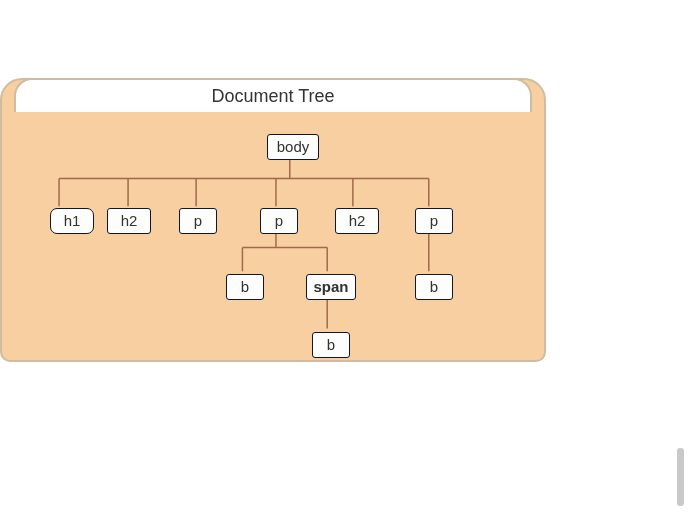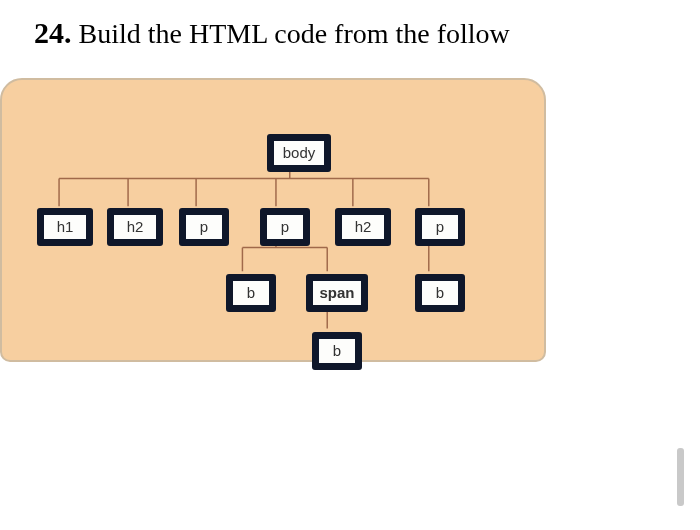--- a/index.html
+++ b/index.html
@@ -8,51 +8,48 @@
   .question .num{font-weight:bold;font-size:30px;}
   .panel{position:absolute;left:0;top:78px;width:546px;height:284px;
          border:2px solid #d0bca0;border-top-left-radius:22px;border-top-right-radius:22px;
          border-bottom-left-radius:10px;border-bottom-right-radius:10px;
          background:#f7cfa0;box-sizing:border-box;}
   .panel-title{position:absolute;left:12px;right:12px;top:-2px;height:32px;
                background:#fff;border:2px solid #d0bca0;
                border-top-left-radius:18px;border-top-right-radius:18px;
                border-bottom:none;text-align:center;font-size:18px;color:#333;
                line-height:32px;}
-  .node{position:absolute;background:#fdfdfb;border:7px solid #0f172a;border-radius:3px;
+  .node{position:absolute;background:#fdfdfb;border:1px solid #0f172a;border-radius:3px;
         font-size:15px;color:#333;text-align:center;line-height:24px;height:24px;
         box-shadow:0 0 0 0 transparent;}
   svg.lines{position:absolute;left:0;top:0;width:100%;height:100%;pointer-events:none;}
   svg.lines line{stroke:#a0694a;stroke-width:1.5;}
   
   .n-body{width:50px;left:265px;top:54px;}
-  .n-h1{width:42px;left:35px;top:128px;}
+  .n-h1{width:42px;left:48px;top:128px;border-radius:7px;}
   .n-h2a{width:42px;left:105px;top:128px;}
   .n-pa{width:36px;left:177px;top:128px;}
   .n-pb{width:36px;left:258px;top:128px;}
   .n-h2b{width:42px;left:333px;top:128px;}
   .n-pc{width:36px;left:413px;top:128px;}
   .n-ba{width:36px;left:224px;top:194px;}
   .n-span{width:48px;left:304px;top:194px;font-weight:bold;}
   .n-bb{width:36px;left:413px;top:194px;}
   .n-bc{width:36px;left:310px;top:252px;}
   .scrollbar-stub{position:absolute;right:16px;bottom:24px;width:7px;height:58px;
                   background:#c9c9c9;border-radius:3px;}
 </style>
 </head>
 <body>
 
 <div class="page">
 
-  <div class="question">
-    <span class="num">24.</span>
-    <span>Build the HTML code from the follow</span>
-  </div>
 
   <div class="panel">
+    <div class="panel-title">Document Tree</div>
 
     <svg class="lines" viewBox="0 0 546 284">
 
       <line x1="290" y1="78" x2="290" y2="100"></line>
 
       <line x1="56" y1="100" x2="431" y2="100"></line>
 
       <line x1="56" y1="100" x2="56" y2="128"></line>
       <line x1="126" y1="100" x2="126" y2="128"></line>
       <line x1="195" y1="100" x2="195" y2="128"></line>

